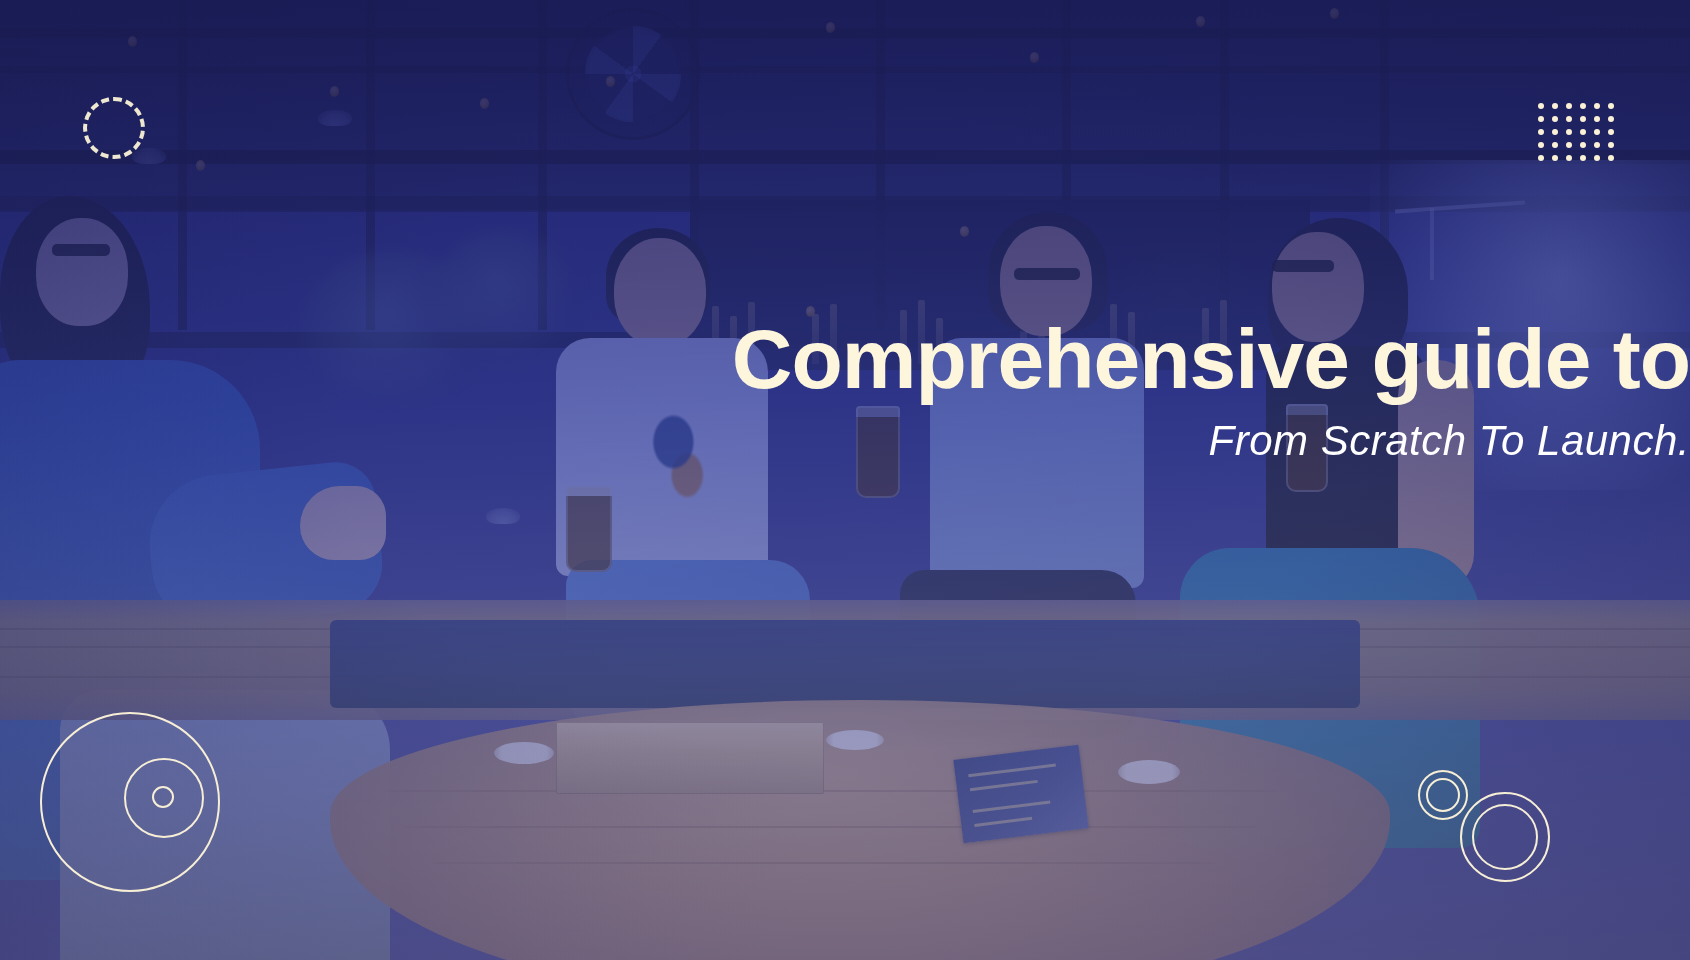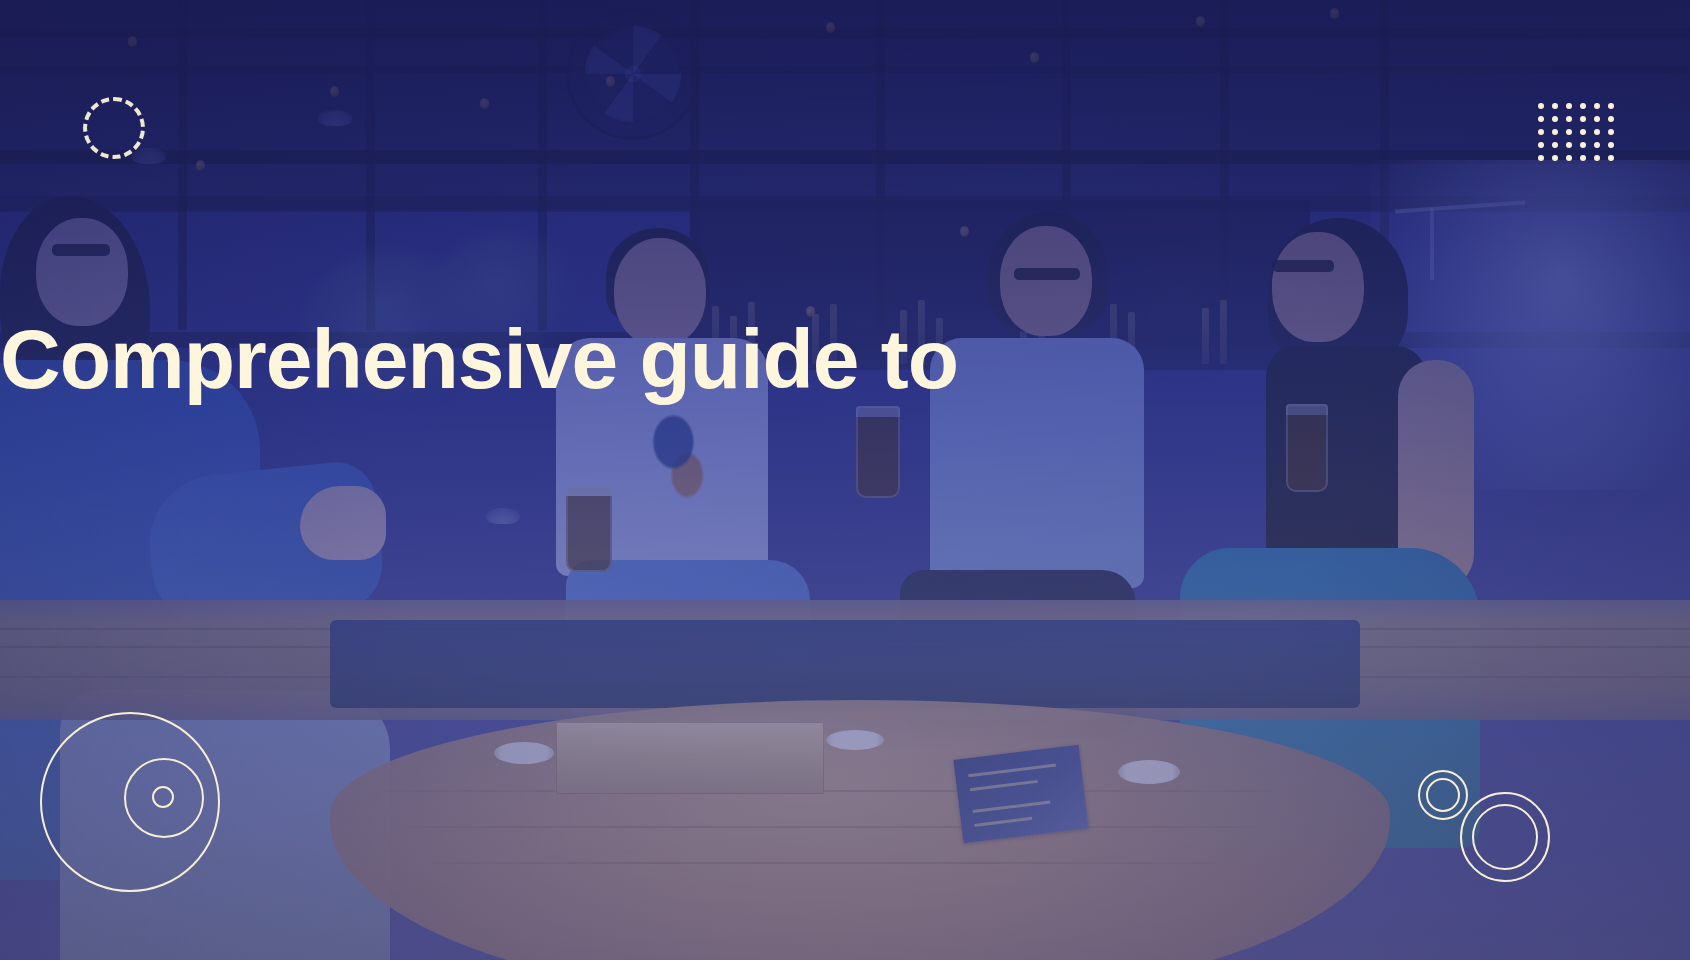--- a/index.html
+++ b/index.html
@@ -331,21 +331,21 @@
   .ring {
     position:absolute; border-radius:50%;
     border:2px solid #f7eed6;
   }
 
   
   .content {
     position:absolute;
     left:0; right:0; top:0; bottom:0;
     display:flex; flex-direction:column;
-    align-items:flex-start; justify-content:flex-start;
+    align-items:flex-end; justify-content:flex-start;
     padding-top:318px;
   }
   .headline {
     font-size:84px;
     line-height:.99;
     font-weight:700;
     letter-spacing:-1px;
     color:#fdf6dd;
     text-align:center;
     max-width:1300px;
@@ -545,15 +545,16 @@
     <span class="ring" style="left:0;top:8px;width:50px;height:50px"></span>
     <span class="ring" style="left:8px;top:16px;width:34px;height:34px"></span>
     <span class="ring" style="left:42px;top:30px;width:90px;height:90px"></span>
     <span class="ring" style="left:54px;top:42px;width:66px;height:66px"></span>
   </div>
 
   <div class="content">
     <h1 class="headline">
       <span class="ln">Comprehensive guide to</span>
     </h1>
+    <p class="subhead">From Scratch To Launch.</p>
   </div>
 
 </div>
 
 </body></html>

